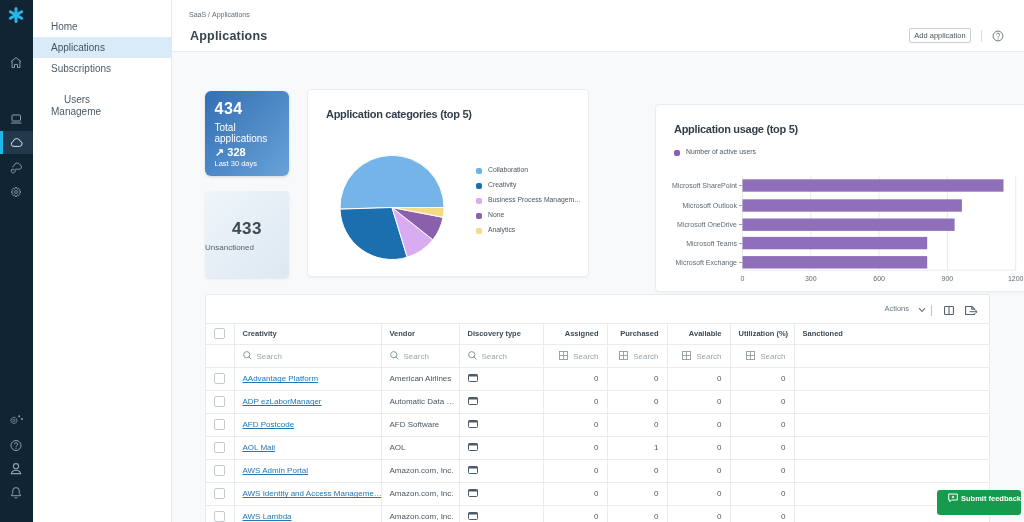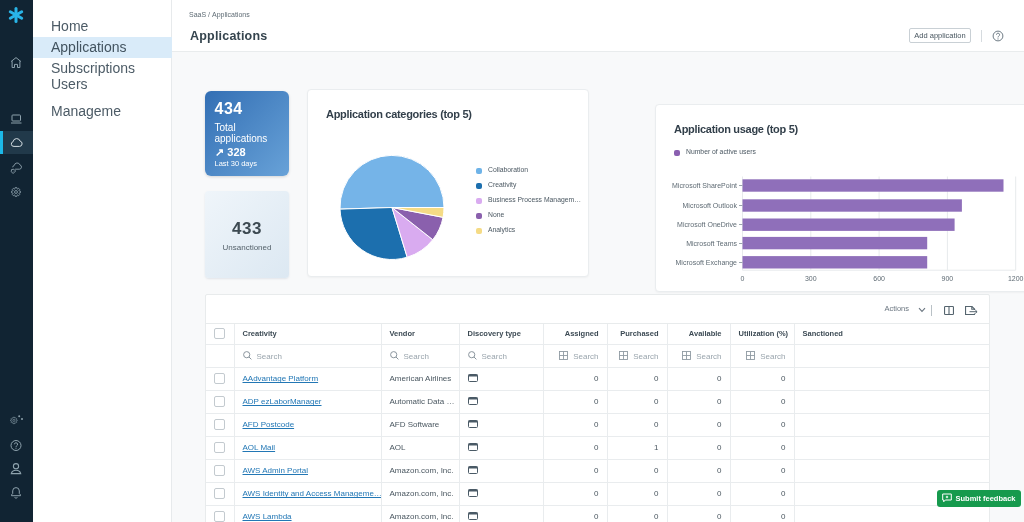--- a/index.html
+++ b/index.html
@@ -6,21 +6,21 @@
   html,body { width:1024px; height:522px; overflow:hidden; font-family:"Liberation Sans", sans-serif; }
   #page { position:relative; width:1024px; height:522px; background:#f8f9fa; overflow:hidden; }
   .abs { position:absolute; }
 
   
   #rail { left:0; top:0; width:33px; height:522px; background:#112433; }
   #rail svg { display:block; }
 
   
   #sidenav { left:33px; top:0; width:139px; height:522px; background:#ffffff; border-right:1px solid #e7eaec; }
-  .navitem { position:absolute; left:0; width:139px; height:21px; line-height:21px; padding-left:18px; font-size:14px; color:#4c5b66; }
+  .navitem { position:absolute; left:0; width:139px; height:21px; line-height:21px; padding-left:18px; font-size:10px; color:#4c5b66; }
   .navitem.sel { background:#d9ebf9; color:#42535f; }
 
   
   #header { left:172px; top:0; width:852px; height:52px; background:#ffffff; border-bottom:1px solid #e9eced; }
   #crumb { position:absolute; left:17px; top:10.5px; font-size:7px; color:#5e6b74; }
   #title { position:absolute; left:18px; top:28.5px; font-size:12.5px; letter-spacing:-0.55px; font-weight:bold; color:#35444e; letter-spacing:0.2px; }
   #addbtn { position:absolute; left:737px; top:28px; width:62px; height:15px; border:1px solid #c9d0d5; border-radius:2px; background:#fff; font-size:7.5px; color:#47555f; text-align:center; line-height:13px; }
   #hdrdiv { position:absolute; left:809px; top:30px; width:1px; height:12px; background:#d6dbdf; }
 
   
@@ -28,21 +28,21 @@
   .cardtitle { position:absolute; font-size:11px; font-weight:bold; color:#323f4a; letter-spacing:-0.3px; }
 
   
   #kpi1 { left:205px; top:91px; width:84px; height:85px; border-radius:6px; background:linear-gradient(133deg,#336fb4 0%,#68a2d8 100%); box-shadow:0 1px 3px rgba(0,0,0,0.15); color:#fff; }
   #kpi1 .big { position:absolute; left:9.5px; top:9px; font-size:16px; font-weight:bold; letter-spacing:0.5px; }
   #kpi1 .sub { position:absolute; left:9.5px; top:30.5px; font-size:10px; }
   #kpi1 .mid { position:absolute; left:10px; top:54.5px; font-size:11px; font-weight:bold; }
   #kpi1 .sub2 { position:absolute; left:9.5px; top:67.5px; font-size:7.5px;text-align:right; }
   #kpi2 { left:205px; top:191px; width:84px; height:87px; border-radius:4px; background:linear-gradient(135deg,#eff5fa 0%,#dce8f2 100%); box-shadow:0 1px 2px rgba(120,140,160,0.18); }
   #kpi2 .big { position:absolute; left:0; top:28px; width:100%; text-align:center; font-size:17px; font-weight:bold; color:#3d4a52; letter-spacing:0.5px; }
-  #kpi2 .sub { position:absolute; left:0; top:51.5px; width:100%; text-align:center; font-size:8px; color:#55626b; }
+  #kpi2 .sub { position:absolute; left:0; top:51.5px; width:100%; text-align:left; font-size:8px; color:#55626b; }
 
   
   .leg { position:absolute; font-size:6.8px; color:#4b5862; }
   .leg .sw { position:absolute; left:0; top:1px; width:6px; height:6px; border-radius:2px; }
   .leg .lt { position:absolute; left:12px; top:-1px; white-space:nowrap; }
 
   
   #tablecard { left:205px; top:294px; width:785px; height:266px; background:#fff; border:1px solid #e8ebec; border-radius:2px 2px 0 0; }
   #toolbar { position:absolute; left:0; top:0; width:100%; height:29px; border-bottom:1px solid #e8ebec; }
   #toolbar .actions { position:absolute; right:80px; top:9px; font-size:7.5px; color:#6b7680; }
@@ -53,21 +53,21 @@
   td { height:23px; }
   tr.search td { height:23.2px; color:#9aa5ad; }
   td.num, th.num { text-align:right; }
   td:last-child, th:last-child { border-right:none; }
   a.applink { color:#2277b5; text-decoration:underline; }
   .cbx { display:inline-block; width:11px; height:11px; border:1px solid #c3cacf; border-radius:2px; background:#fff; vertical-align:middle; }
   th.cbc, td.cbc { text-align:center; padding:0; }
   svg.mg { vertical-align:-1px; margin-right:5px; }
   td.numsearch { text-align:right; }
 
-  #feedback { left:937px; top:490px; width:84px; height:17px; background:#169a4d; border-radius:3px; color:#fff; font-size:7.5px; font-weight:bold; line-height:17px; text-align:center; }
+  #feedback { left:937px; top:490px; width:84px; height:25px; background:#169a4d; border-radius:3px; color:#fff; font-size:7.5px; font-weight:bold; line-height:17px; text-align:right; }
   #feedback svg { vertical-align:-2px; margin-right:3px; }
 </style>
 </head>
 <body>
 <div id="page">
 
   <div id="rail" class="abs">
     <svg width="33" height="522">
 
       <g stroke="#29b5e8" stroke-width="3" stroke-linecap="round">
@@ -124,21 +124,21 @@
         <path d="M1,8.7 h9 v-0.8 l-1.2,-1.4 v-2.6 a3.3,3.3 0 0 0 -6.6,0 v2.6 l-1.2,1.4 z"></path>
         <path d="M4.2,10.3 a1.4,1.4 0 0 0 2.6,0"></path>
       </g>
     </svg>
   </div>
 
   <div id="sidenav" class="abs">
     <div class="navitem" style="top:16px;">Home</div>
     <div class="navitem sel" style="top:37px;">Applications</div>
     <div class="navitem" style="top:58px;">Subscriptions</div>
-    <div class="navitem" style="top:74px;">Users</div>
+    <div class="navitem" style="top:89px;margin-left:13px;">Users</div>
     <div class="navitem" style="top:101px;">Manageme</div>
   </div>
 
   <div id="header" class="abs">
     <div id="crumb">SaaS&nbsp;/&nbsp;Applications</div>
     <div id="title">Applications</div>
     <div id="addbtn">Add application</div>
     <div id="hdrdiv"></div>
     <svg width="12" height="12" style="position:absolute;left:820px;top:30px;" fill="none" stroke="#6e7b85" stroke-width="1">
       <circle cx="6" cy="6" r="4.9"></circle>

